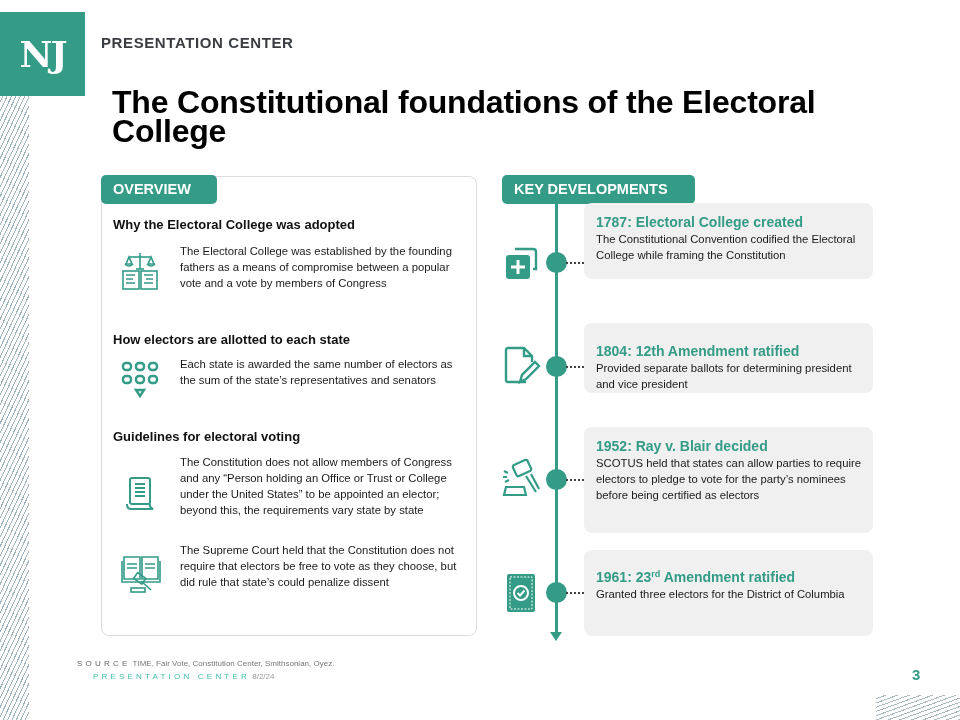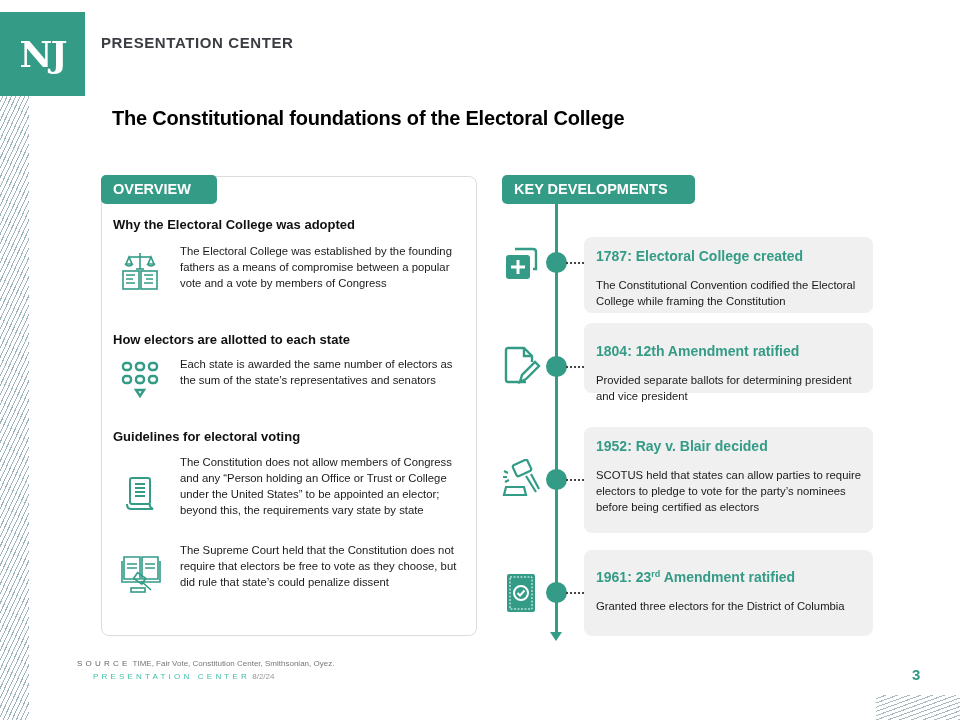--- a/index.html
+++ b/index.html
@@ -19,21 +19,21 @@
     display: flex; align-items: center; justify-content: center; margin-top: 12px;
   }
   .logo-box span {
     font-family: "DejaVu Serif", serif; font-weight: bold; color: #fff; font-size: 36px; letter-spacing: -2px;
   }
   .brand {
     position: absolute; left: 101px; top: 34px; font-size: 15px; font-weight: bold;
     color: #3a3d42; letter-spacing: 0.6px;
   }
   .page-title {
-    position: absolute; left: 112px; top: 104px; width: 720px; font-size: 20px; font-weight: bold;
+    position: absolute; left: 112px; top: 88px; width: 720px; font-size: 32px; font-weight: bold;
     line-height: 29px; color: #000; letter-spacing: -0.2px;
   }
 
   
   .overview-panel {
     position: absolute; left: 101px; top: 176px; width: 376px; height: 460px;
     border: 1px solid #dcdcdc; border-radius: 8px; background: #fff;
   }
   .tag {
     position: absolute; background: #339b86; color: #fff; font-weight: bold; font-size: 14.5px;
@@ -51,21 +51,21 @@
   .tl-arrow { position: absolute; left: 550px; top: 632px; width: 0; height: 0;
     border-left: 6.5px solid transparent; border-right: 6.5px solid transparent; border-top: 9px solid #339b86; }
   .tl-dot { position: absolute; left: 546px; width: 21px; height: 21px; border-radius: 50%; background: #339b86; }
   .tl-dash { position: absolute; left: 566px; width: 18px; height: 0; border-top: 2px dotted #444; }
   .card {
     position: absolute; left: 584px; width: 289px; background: #f0f0f0; border-radius: 8px;
     padding: 10px 12px;
   }
   .card-title { font-size: 14px; font-weight: bold; color: #339b86; line-height: 18px; }
   .card-title sup { font-size: 9px; vertical-align: 5px; line-height: 0; }
-  .card-text { font-size: 11.3px; line-height: 16px; color: #1a1a1a; margin-top: 12px; }
+  .card-text { font-size: 11.3px; line-height: 16px; color: #1a1a1a; margin-top: 0; }
   .tl-icon { position: absolute; }
 
   .footer-source { position: absolute; left: 77px; top: 659px; font-size: 8px; color: #777; text-align: right; }
   .footer-source .lbl { letter-spacing: 3.2px; color: #666; }
   .footer-pc { position: absolute; left: 77px; top: 672px; font-size: 8px; color: #999; margin-left: 16px; }
   .footer-pc .lbl { letter-spacing: 3.2px; color: #3fbfa6; }
   .page-num { position: absolute; left: 912px; top: 666px; font-size: 15px; font-weight: bold; color: #339b86; }
 </style>
 </head>
 <body>
@@ -143,21 +143,21 @@
 
 <div class="tl-icon" style="left:503px; top:245px;">
   <svg width="38" height="36" viewBox="0 0 38 36">
     <path d="M12 4 L30 4 Q33 4 33 7 L33 24 L30 24" fill="none" stroke="#339b86" stroke-width="2.4"></path>
     <rect x="3" y="10" width="24" height="24" rx="3" fill="#339b86"></rect>
     <path d="M15 15 V29 M8 22 H22" stroke="#fff" stroke-width="3"></path>
   </svg>
 </div>
 <div class="tl-dot" style="top:252px;"></div>
 <div class="tl-dash" style="top:262px;"></div>
-<div class="card" style="top:237px; height:76px;">
+<div class="card" style="top:203px; height:76px;">
   <div class="card-title">1787: Electoral College created</div>
   <div class="card-text">The Constitutional Convention codified the Electoral College while framing the Constitution</div>
 </div>
 
 <div class="tl-icon" style="left:504px; top:346px;">
   <svg width="38" height="40" viewBox="0 0 38 40" fill="none" stroke="#339b86" stroke-width="2.4">
     <path d="M22 36 L4 36 Q2 36 2 34 L2 4 Q2 2 4 2 L20 2 L28 10 L28 16"></path>
     <path d="M20 2 L20 10 L28 10"></path>
     <path d="M16 36 L18 29 L31 16 L35 20 L22 33 Z"></path>
   </svg>

